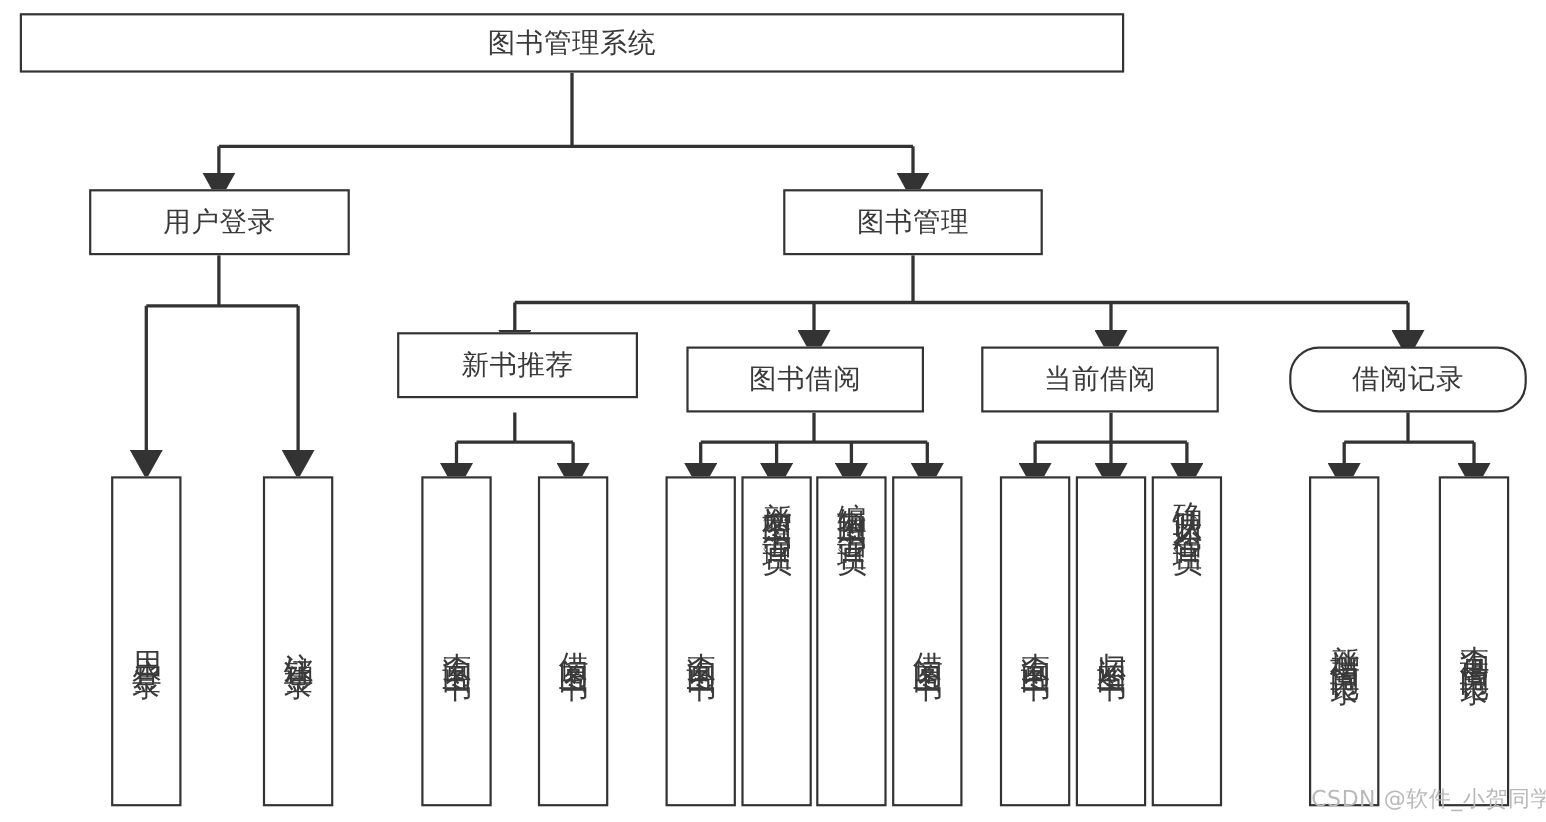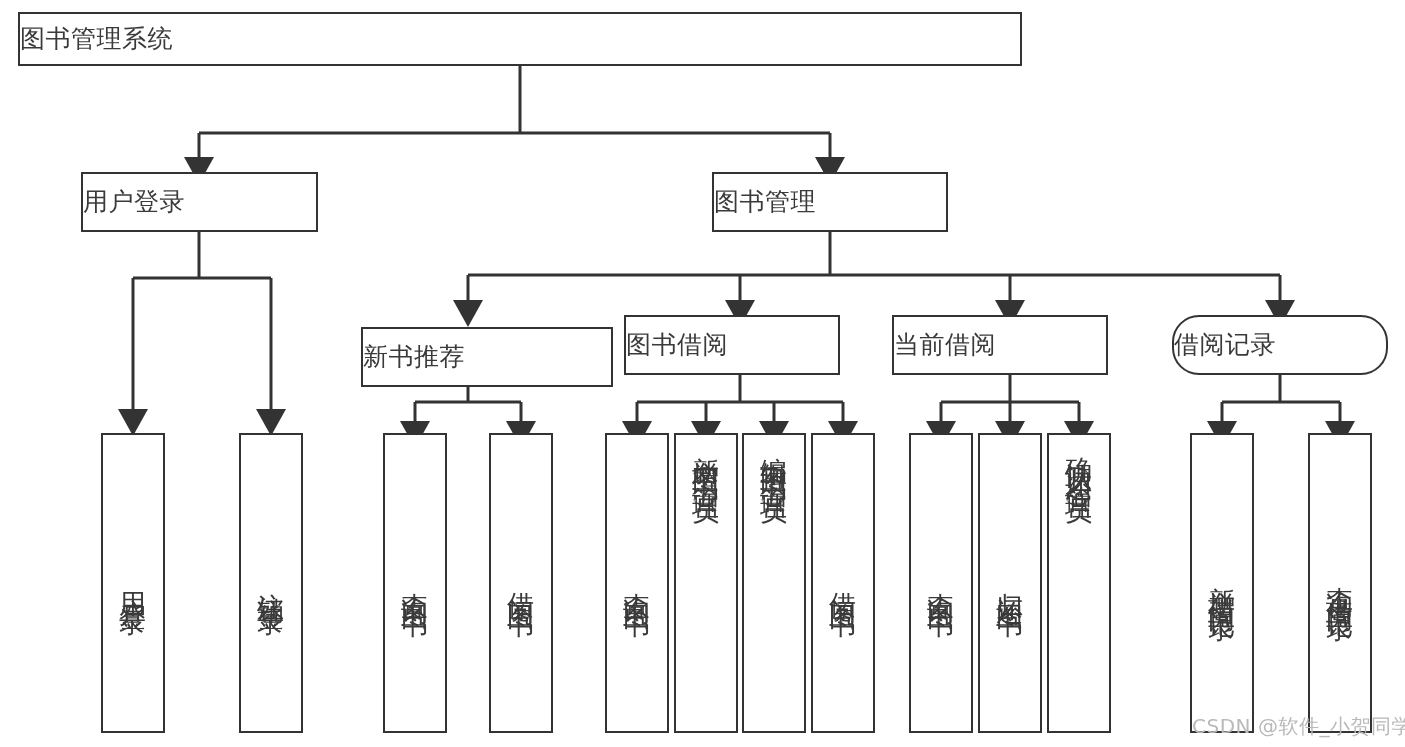--- a/index.html
+++ b/index.html
@@ -25,21 +25,21 @@
     width: 1405px;
     height: 747px;
   }
   .node {
     position: absolute;
     box-sizing: border-box;
     background: #ffffff;
     border: 2.5px solid #333333;
     display: flex;
     align-items: center;
-    justify-content: flex-start;
+    justify-content: center;
     color: #3a3a3a;
   }
   .node-label {
     display: block;
     text-align: center;
     line-height: 1.18;
     color: #3a3a3a;
   }
   
   .node.horiz .node-label {
@@ -135,21 +135,21 @@
     <span class="node-label">图书管理系统</span>
   </div>
 
   <div class="node horiz" style="left:81px; top:172px; width:237px; height:60px;">
     <span class="node-label">用户登录</span>
   </div>
   <div class="node horiz" style="left:712px; top:172px; width:236px; height:60px;">
     <span class="node-label">图书管理</span>
   </div>
 
-  <div class="node horiz" style="left:361px; top:327px; width:252px; height:60px;">
+  <div class="node horiz" style="left:361px; top:302px; width:219px; height:60px;">
     <span class="node-label">新书推荐</span>
   </div>
   <div class="node horiz" style="left:624px; top:315px; width:216px; height:60px;">
     <span class="node-label">图书借阅</span>
   </div>
   <div class="node horiz" style="left:892px; top:315px; width:216px; height:60px;">
     <span class="node-label">当前借阅</span>
   </div>
   <div class="node horiz" style="left:1172px; top:315px; width:216px; height:60px;border-radius:27px;">
     <span class="node-label">借阅记录</span>

